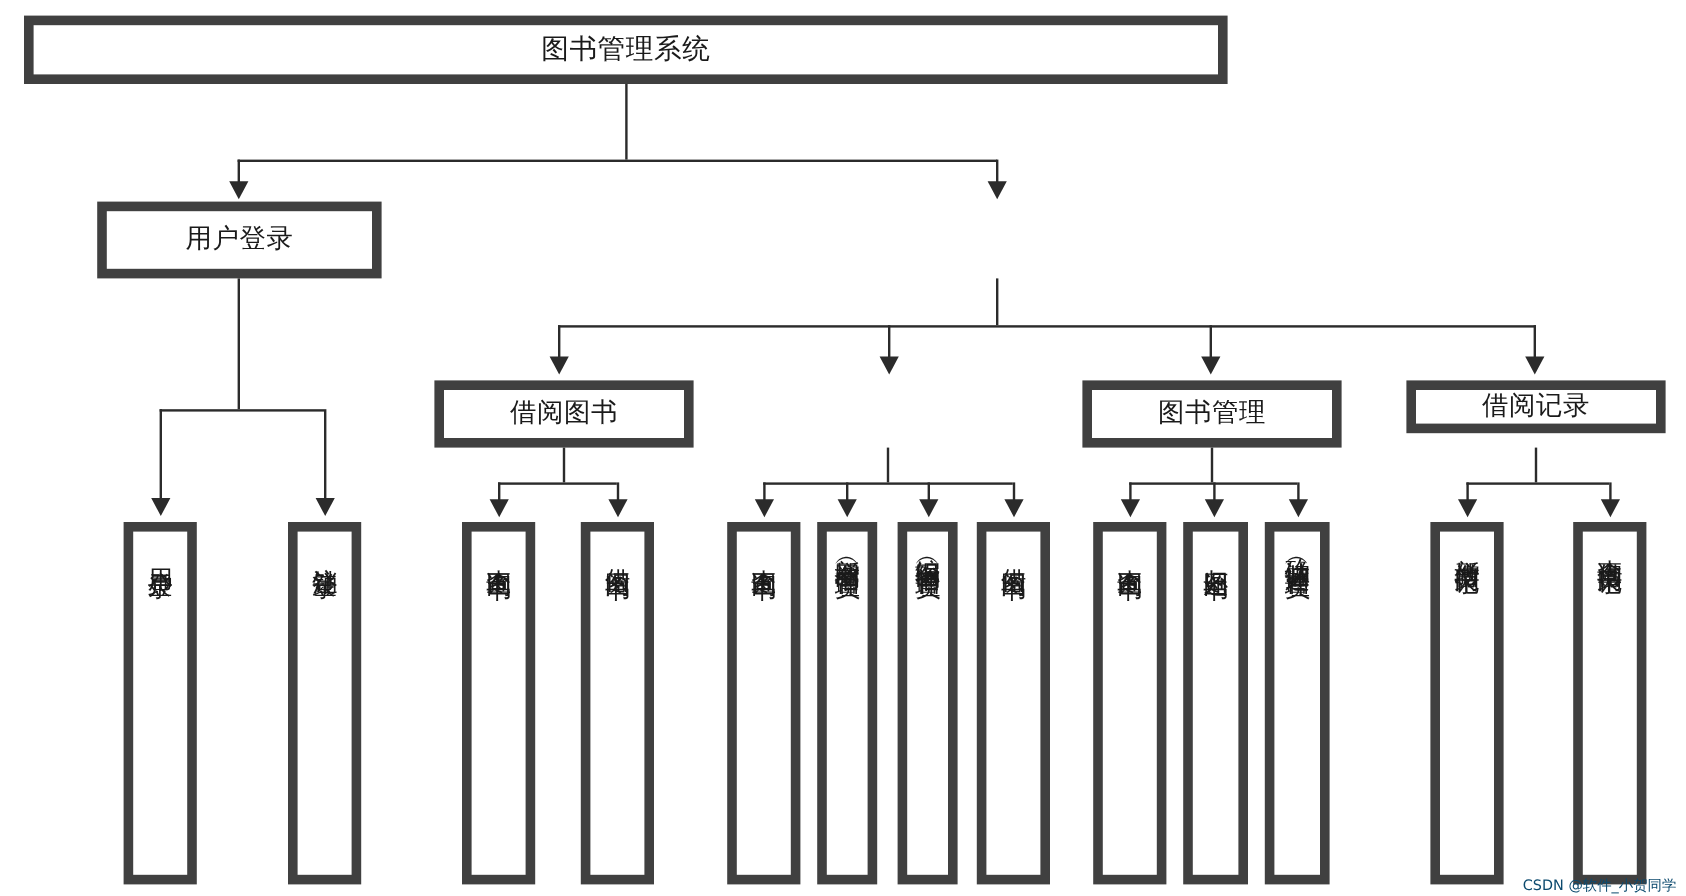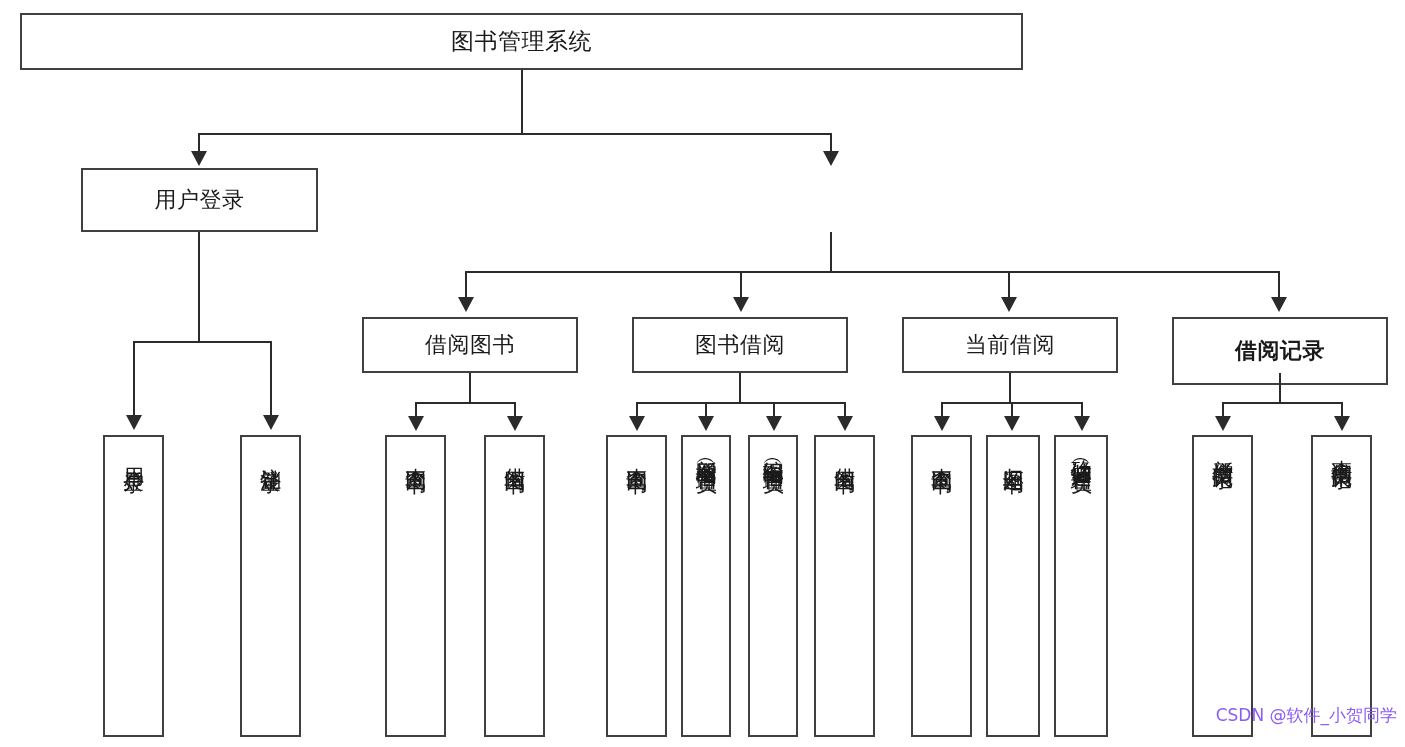--- a/index.html
+++ b/index.html
@@ -13,21 +13,21 @@
     height:747px;
     background:#ffffff;
     overflow:hidden;
   }
 
   
   .node{
     position:absolute;
     box-sizing:border-box;
     background:#ffffff;
-    border:2px solid #404040;
+    border:8px solid #404040;
     display:flex;
     align-items:center;
     justify-content:center;
     color:#1a1a1a;
     letter-spacing:0.5px;
   }
   .node .lbl{
     display:block;
     text-align:center;
     line-height:1.18;
@@ -72,23 +72,23 @@
     width:0;height:0;
     border-left:8px solid transparent;
     border-right:8px solid transparent;
     border-top:15px solid #2b2b2b;
   }
 
   
   #watermark{
     position:absolute;
     right:8px;
-    bottom:20px;
-    font-size:17px;
-    color:#8b5cf6;
+    bottom:0;
+    font-size:12px;
+    color:#0c4a6e;
     font-family:"DejaVu Sans","Liberation Sans",sans-serif;
     white-space:nowrap;
     pointer-events:none;
   }
 </style>
 </head>
 <body>
 
 <div id="stage">
 
@@ -126,29 +126,26 @@
   <div class="arrow" style="left:733px;top:297px;"></div>
   <div class="vline" style="left:1008px;top:271px;height:28px;"></div>
   <div class="arrow" style="left:1001px;top:297px;"></div>
   <div class="vline" style="left:1278px;top:271px;height:28px;"></div>
   <div class="arrow" style="left:1271px;top:297px;"></div>
 
   <div class="node h-node" id="n-new-book-rec" style="left:362px;top:317px;width:216px;height:56px;">
     <span class="lbl">借阅图书</span>
   </div>
 
-  <div class="node h-node" id="n-book-borrow" style="left:632px;top:317px;width:216px;height:56px;">
-    <span class="lbl">图书借阅</span>
-  </div>
 
   <div class="node h-node" id="n-current-borrow" style="left:902px;top:317px;width:216px;height:56px;">
-    <span class="lbl">当前借阅</span>
-  </div>
-
-  <div class="node h-node" id="n-borrow-record" style="left:1172px;top:317px;width:216px;height:68px;font-weight:bold;">
+    <span class="lbl">图书管理</span>
+  </div>
+
+  <div class="node h-node" id="n-borrow-record" style="left:1172px;top:317px;width:216px;height:44px;">
     <span class="lbl">借阅记录</span>
   </div>
 
   <div class="vline" style="left:469px;top:373px;height:29px;"></div>
   <div class="hline" style="left:415px;top:402px;width:99px;"></div>
   <div class="vline" style="left:415px;top:402px;height:16px;"></div>
   <div class="arrow" style="left:408px;top:416px;"></div>
   <div class="vline" style="left:514px;top:402px;height:16px;"></div>
   <div class="arrow" style="left:507px;top:416px;"></div>
 

